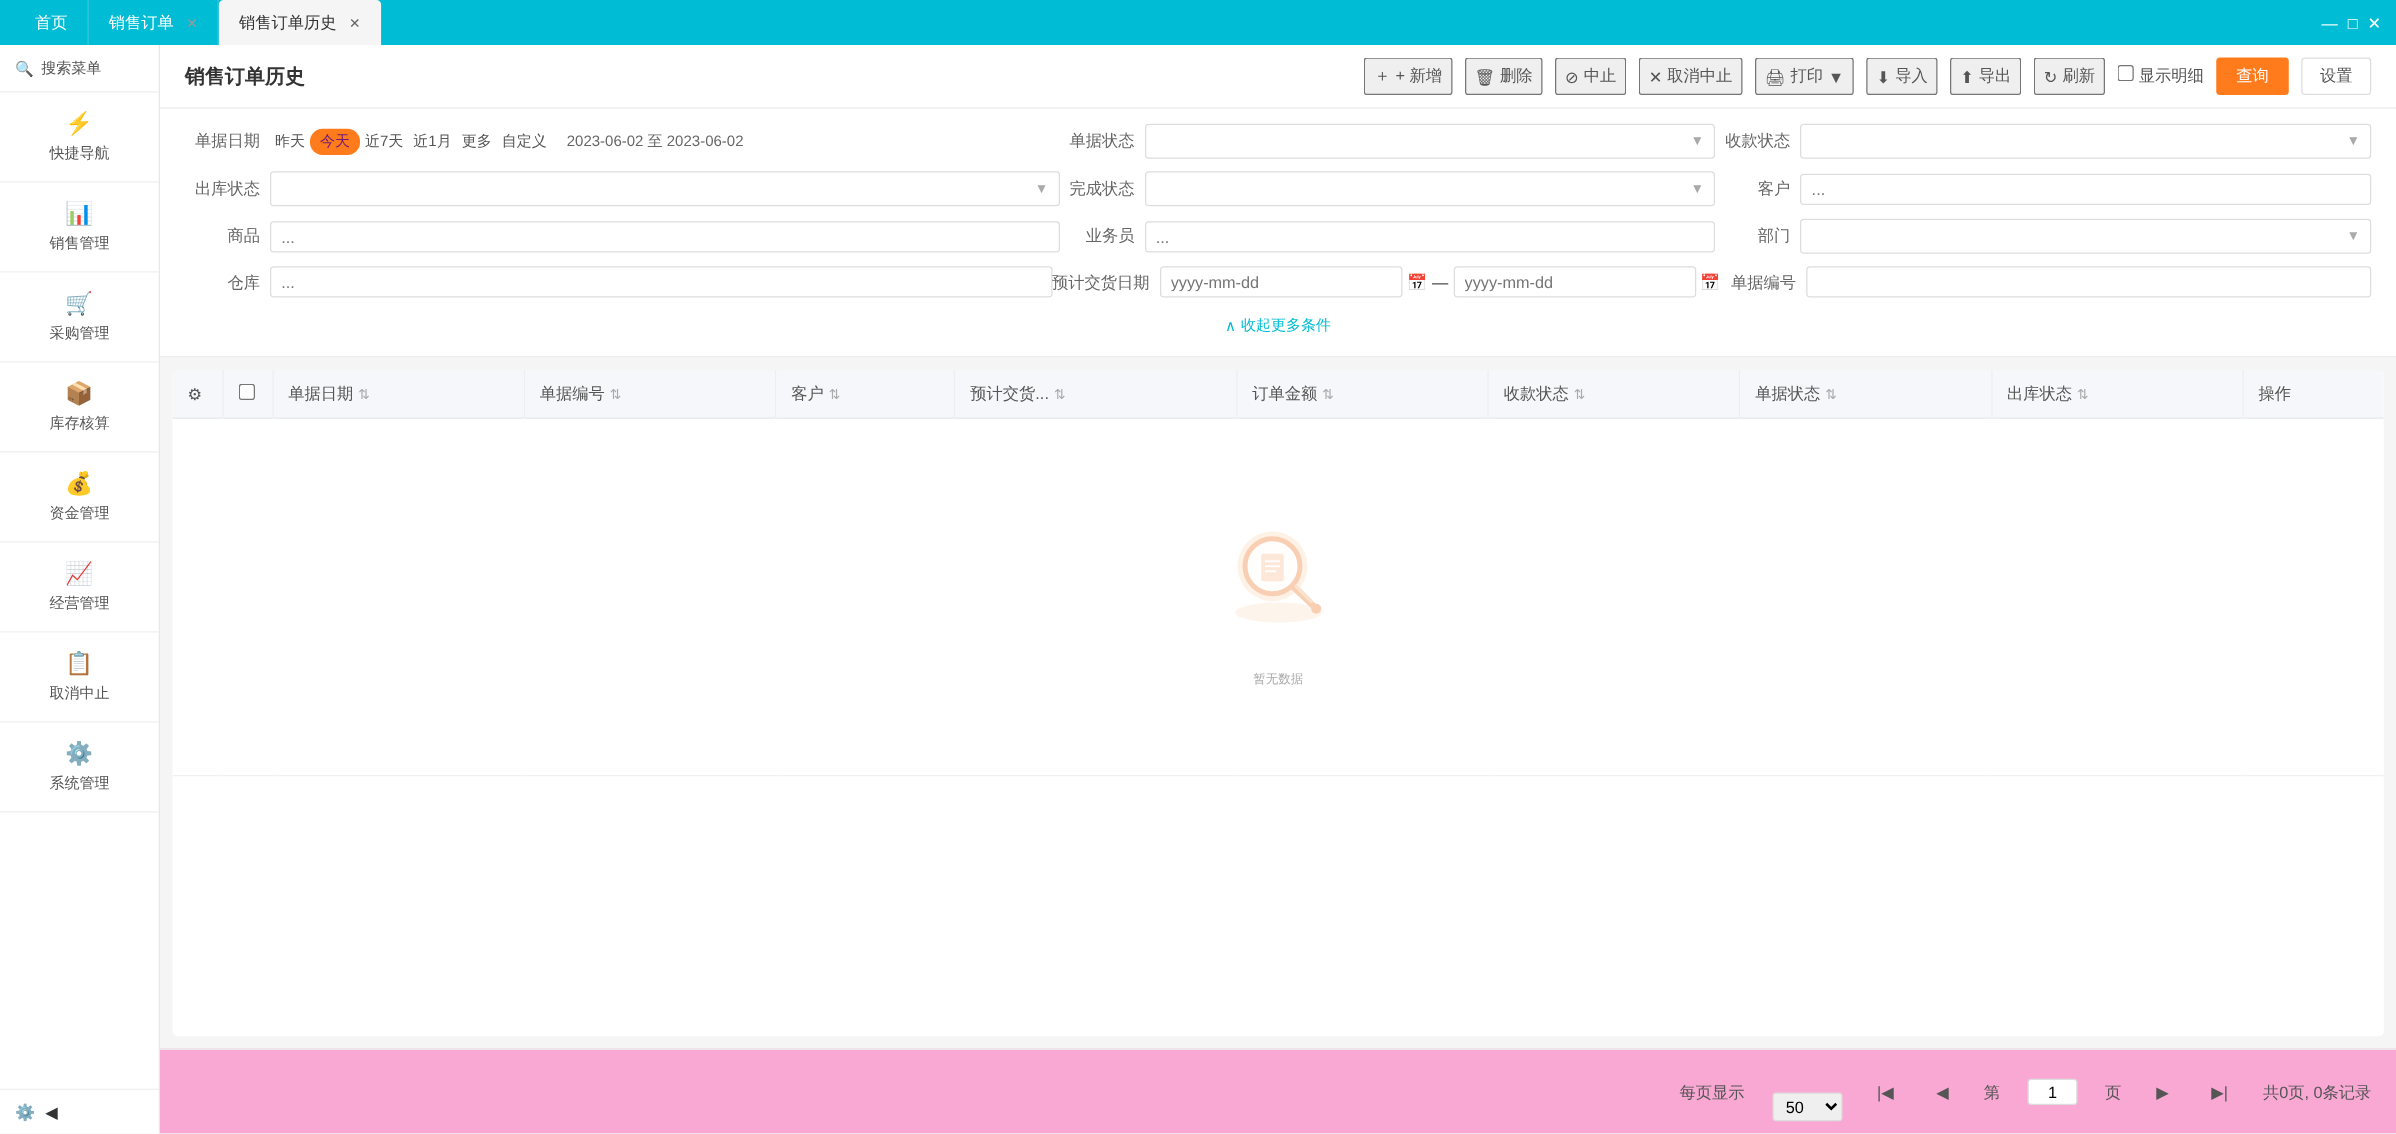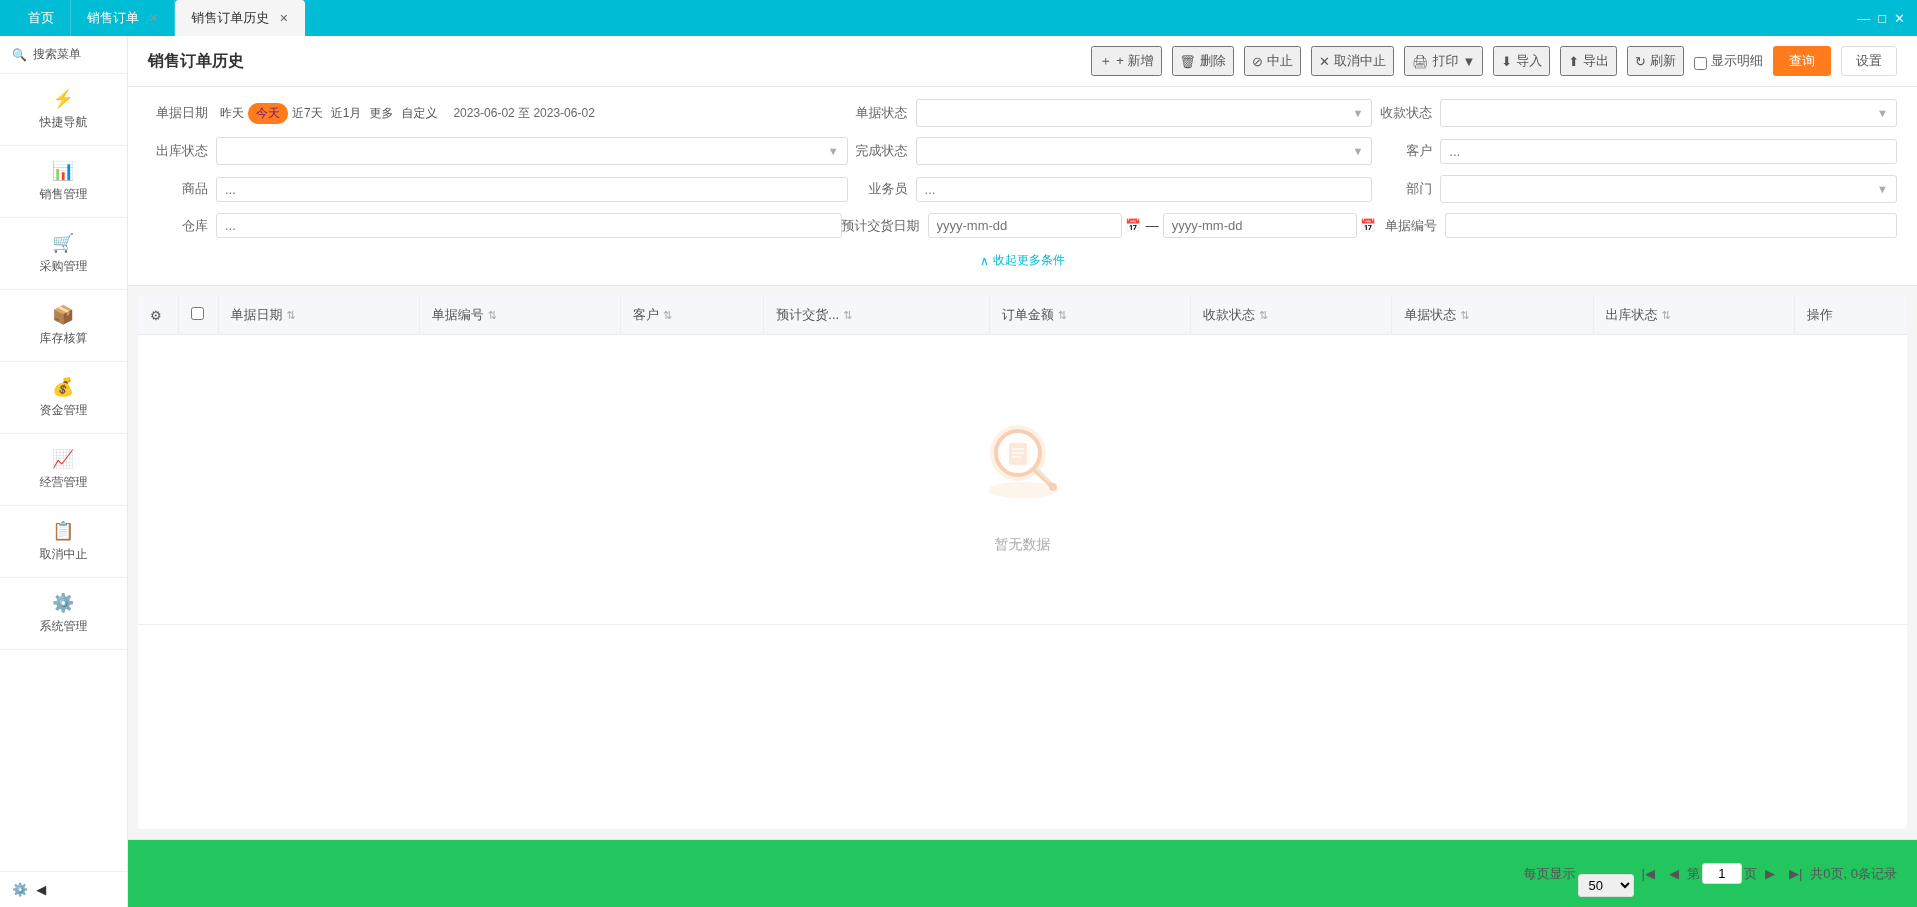--- a/index.html
+++ b/index.html
@@ -28,21 +28,21 @@
     
     .content { flex: 1; display: flex; flex-direction: column; overflow: hidden; }
 
     
     .page-header { background: #fff; padding: 10px 20px; display: flex; align-items: center; justify-content: space-between; border-bottom: 1px solid #e8e8e8; flex-shrink: 0; }
     .page-title { font-size: 16px; font-weight: bold; color: #333; }
     .header-actions { display: flex; align-items: center; gap: 10px; }
     .action-btn { display: flex; align-items: center; gap: 4px; color: #555; cursor: pointer; font-size: 13px; padding: 4px 6px; }
     .query-btn { background: #ff7b1c; color: #fff; border: none; padding: 6px 16px; border-radius: 3px; cursor: pointer; font-size: 13px; }
     .settings-btn { background: #fff; color: #555; border: 1px solid #ddd; padding: 5px 14px; border-radius: 3px; cursor: pointer; font-size: 13px; }
-    .checkbox-label { display: flex; align-items: flex-end; gap: 4px; font-size: 13px; color: #555; cursor: pointer; }
+    .checkbox-label { display: flex; align-items: flex-start; gap: 4px; font-size: 13px; color: #555; cursor: pointer; }
 
     
     .filter-area { background: #fff; padding: 12px 20px; border-bottom: 1px solid #e8e8e8; flex-shrink: 0; }
     .filter-row { display: flex; align-items: center; gap: 0; margin-bottom: 10px; }
     .filter-field { display: flex; align-items: center; gap: 8px; flex: 1; }
     .filter-label { color: #666; font-size: 13px; white-space: nowrap; min-width: 60px; text-align: right; }
     .filter-control { flex: 1; display: flex; align-items: center; gap: 4px; }
     .date-quick-btns { display: flex; gap: 0; align-items: center; }
     .date-quick-btn { color: #555; cursor: pointer; font-size: 12px; padding: 2px 4px; }
     .date-quick-btn.active { background: #ff7b1c; color: #701a75; border-radius: 10px; padding: 2px 8px; }
@@ -58,24 +58,24 @@
     .data-table th { padding: 10px 12px; text-align: left; font-size: 13px; font-weight: normal; color: #555; white-space: nowrap; border-right: 1px solid #eee; }
     .data-table th:last-child { border-right: none; }
     .data-table td { padding: 10px 12px; font-size: 13px; color: #333; border-bottom: 1px solid #f0f0f0; }
     .th-with-sort { display: flex; align-items: center; gap: 4px; cursor: pointer; }
     .th-icon { color: #aaa; font-size: 11px; }
     .settings-col { width: 40px; text-align: center; }
     .checkbox-col { width: 40px; text-align: center; }
 
     
     .empty-state { display: flex; flex-direction: column; align-items: center; justify-content: center; padding: 60px 0; }
-    .empty-text { color: #aaa; font-size: 14px; }
-
-    
-    .table-footer { background: #22c55e; border-top: 1px solid #e8e8e8; padding: 10px 20px; display: flex; align-items: center; justify-content: flex-end; gap: 2px; flex-shrink: 0; font-size: 13px; color: #555; }
+    .empty-text { color: #aaa; font-size: 10px; }
+
+    
+    .table-footer { background: #f9a8d4; border-top: 1px solid #e8e8e8; padding: 10px 20px; display: flex; align-items: center; justify-content: flex-end; gap: 22px; flex-shrink: 0; font-size: 13px; color: #555; }
     .pagination-btn { cursor: pointer; color: #555; padding: 2px 6px; }
     .page-input { border: 1px solid #ddd; border-radius: 3px; padding: 2px 6px; width: 40px; text-align: center; font-size: 13px; }
     .per-page-select { border: 1px solid #ddd; border-radius: 3px; padding: 2px 6px; font-size: 13px; cursor: pointer; margin-top: 24px; }
 
     
     .dropdown-arrow { color: #aaa; font-size: 11px; }
   </style>
 </head>
 <body>
 

